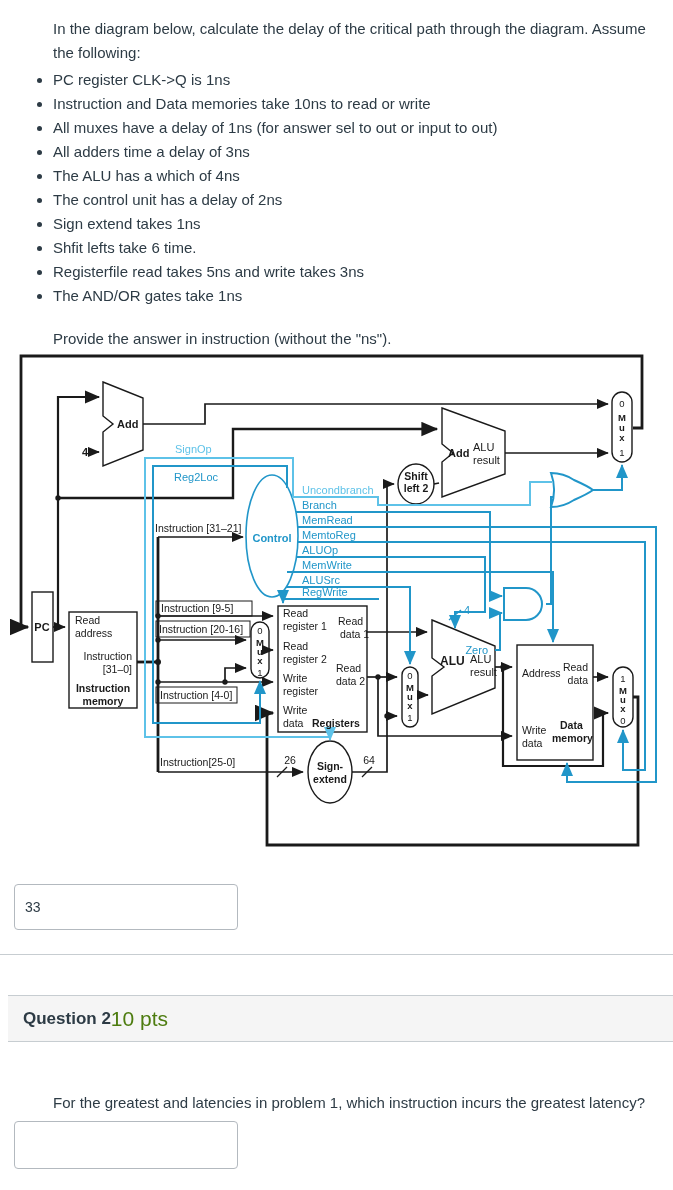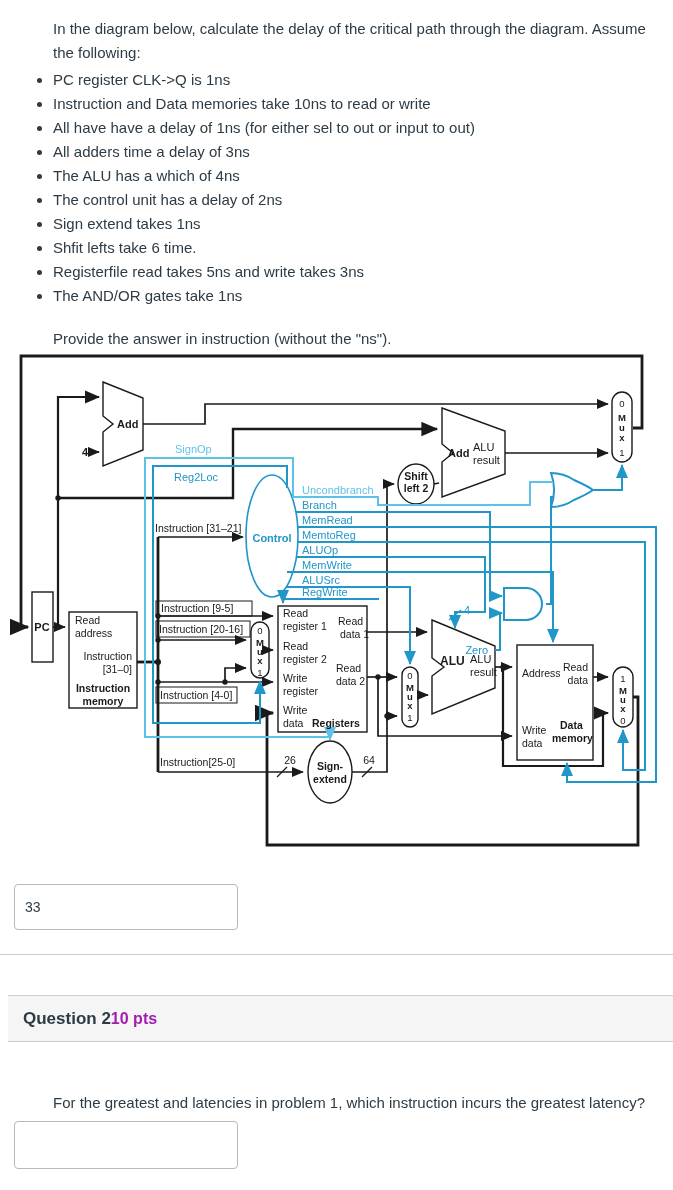--- a/index.html
+++ b/index.html
@@ -9,35 +9,35 @@
   ul.bullets{position:absolute;top:60px;left:15px;margin:8px;padding:0 0 0 30px;font-size:15px;line-height:24px;list-style:disc outside;}
   ul.bullets li{margin:0;padding:0;}
   #provide{top:312px;}
   #datapath{position:absolute;left:0;top:340px;}
   .ansbox{position:absolute;left:14px;width:202px;height:36px;border:1px solid #b3b9bf;border-radius:4px;font-family:"Liberation Sans",sans-serif;font-size:14px;color:#2d3b45;padding:4px 10px;background:#fff;}
   #ans1{top:884px;}
   #ans2{top:1121px;height:38px;}
   #divider{position:absolute;left:0;top:954px;width:673px;height:1px;background:#c7cdd1;}
   #q2band{position:absolute;left:8px;top:995px;width:673px;height:47px;background:#f5f5f5;border-top:1px solid #c7cdd1;border-bottom:1px solid #c7cdd1;box-sizing:border-box;display:flex;align-items:center;justify-content:flex-start;padding:0 15px;}
   #q2band h2{font-size:17px;font-weight:bold;margin:0;color:#2d3b45;}
-  #q2band .pts{font-size:16px;color:#a21caf;font-weight:bold;}
+  #q2band .pts{font-size:21px;color:#4d7c0f;}
   #q2text{top:1076px;}
   svg text{font-family:"Liberation Sans",sans-serif;fill:#1a1a1a;}
   .t{font-size:10.5px;} .t11{font-size:11px;} .bold{font-weight:bold;}
   .blu{fill:#2196c9;} .lblu{fill:#5ec2e8;}
 </style>
 </head>
 <body>
 
 <p class="qpara" id="p1">In the diagram below, calculate the delay of the critical path through the diagram. Assume the following:</p>
 
 <ul class="bullets">
   <li>PC register CLK-&gt;Q is 1ns</li>
   <li>Instruction and Data memories take 10ns to read or write</li>
-  <li>All have have a delay of 1ns (for either sel to out or input to out)</li>
+  <li>All muxes have a delay of 1ns (for answer sel to out or input to out)</li>
   <li>All adders time a delay of 3ns</li>
   <li>The ALU has a which of 4ns</li>
   <li>The control unit has a delay of 2ns</li>
   <li>Sign extend takes 1ns</li>
   <li>Shfit lefts take 6 time.</li>
   <li>Registerfile read takes 5ns and write takes 3ns</li>
   <li>The AND/OR gates take 1ns</li>
 </ul>
 
 <p class="qpara" id="provide">Provide the answer in instruction (without the "ns").</p>

